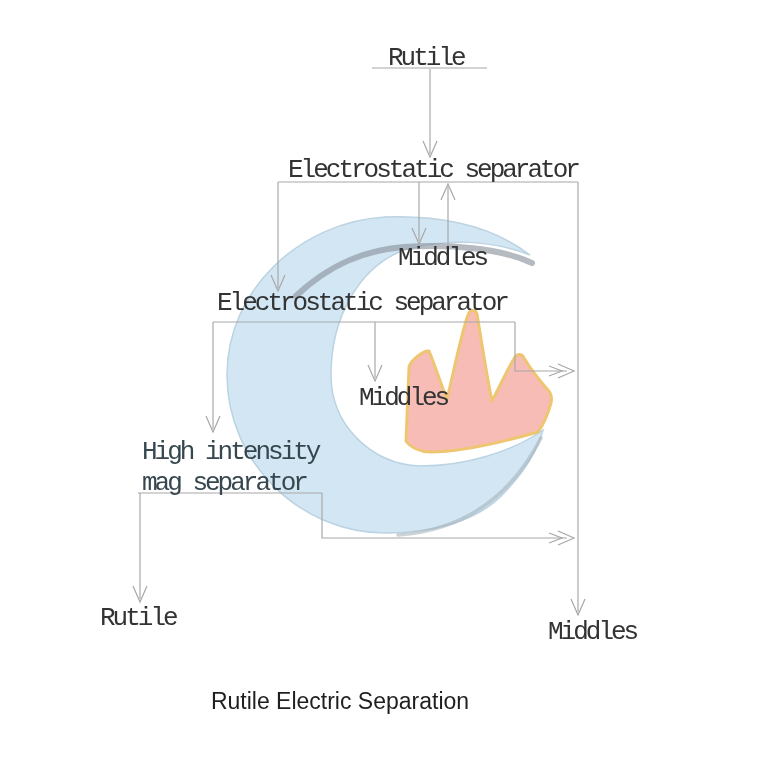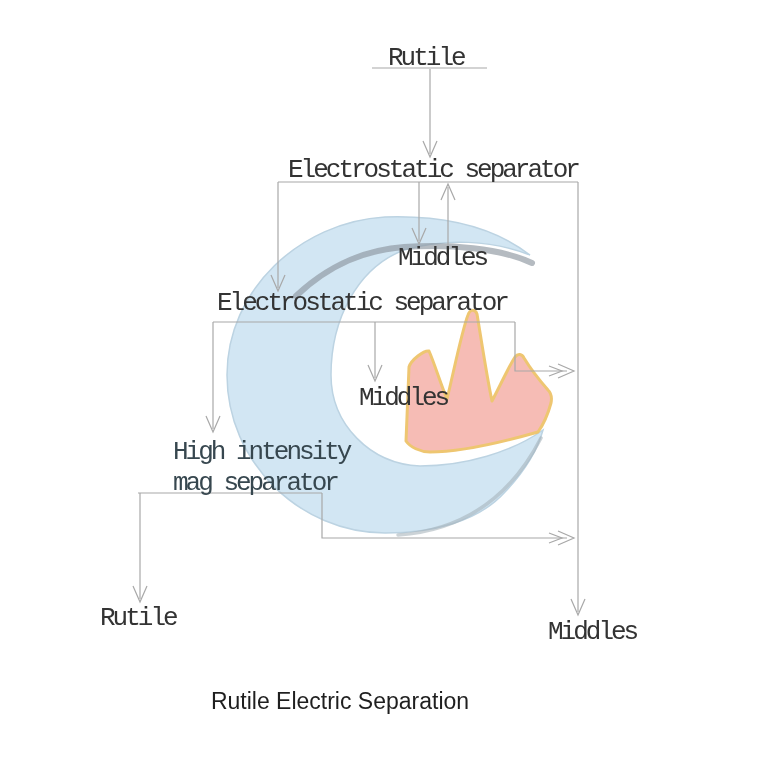--- a/index.html
+++ b/index.html
@@ -15,21 +15,21 @@
   .lbl {
     position: absolute;
     font-family: "Liberation Mono", "DejaVu Sans Mono", monospace;
     font-size: 26px;
     letter-spacing: -3px;
     line-height: 1.2;
     color: var(--text, #333333);
     white-space: nowrap;
     z-index: 3;
   }
-  .lbl.wrap { white-space: normal; margin-left: 31px; }
+  .lbl.wrap { white-space: normal; }
   .title {
     position: absolute;
     left: 0; right: 0;
     top: 688px;
     text-align: center;
     font-family: "Liberation Sans", sans-serif;
     font-size: 23px;
     letter-spacing: 0px;
     color: #1f1f1f;
     z-index: 3;

